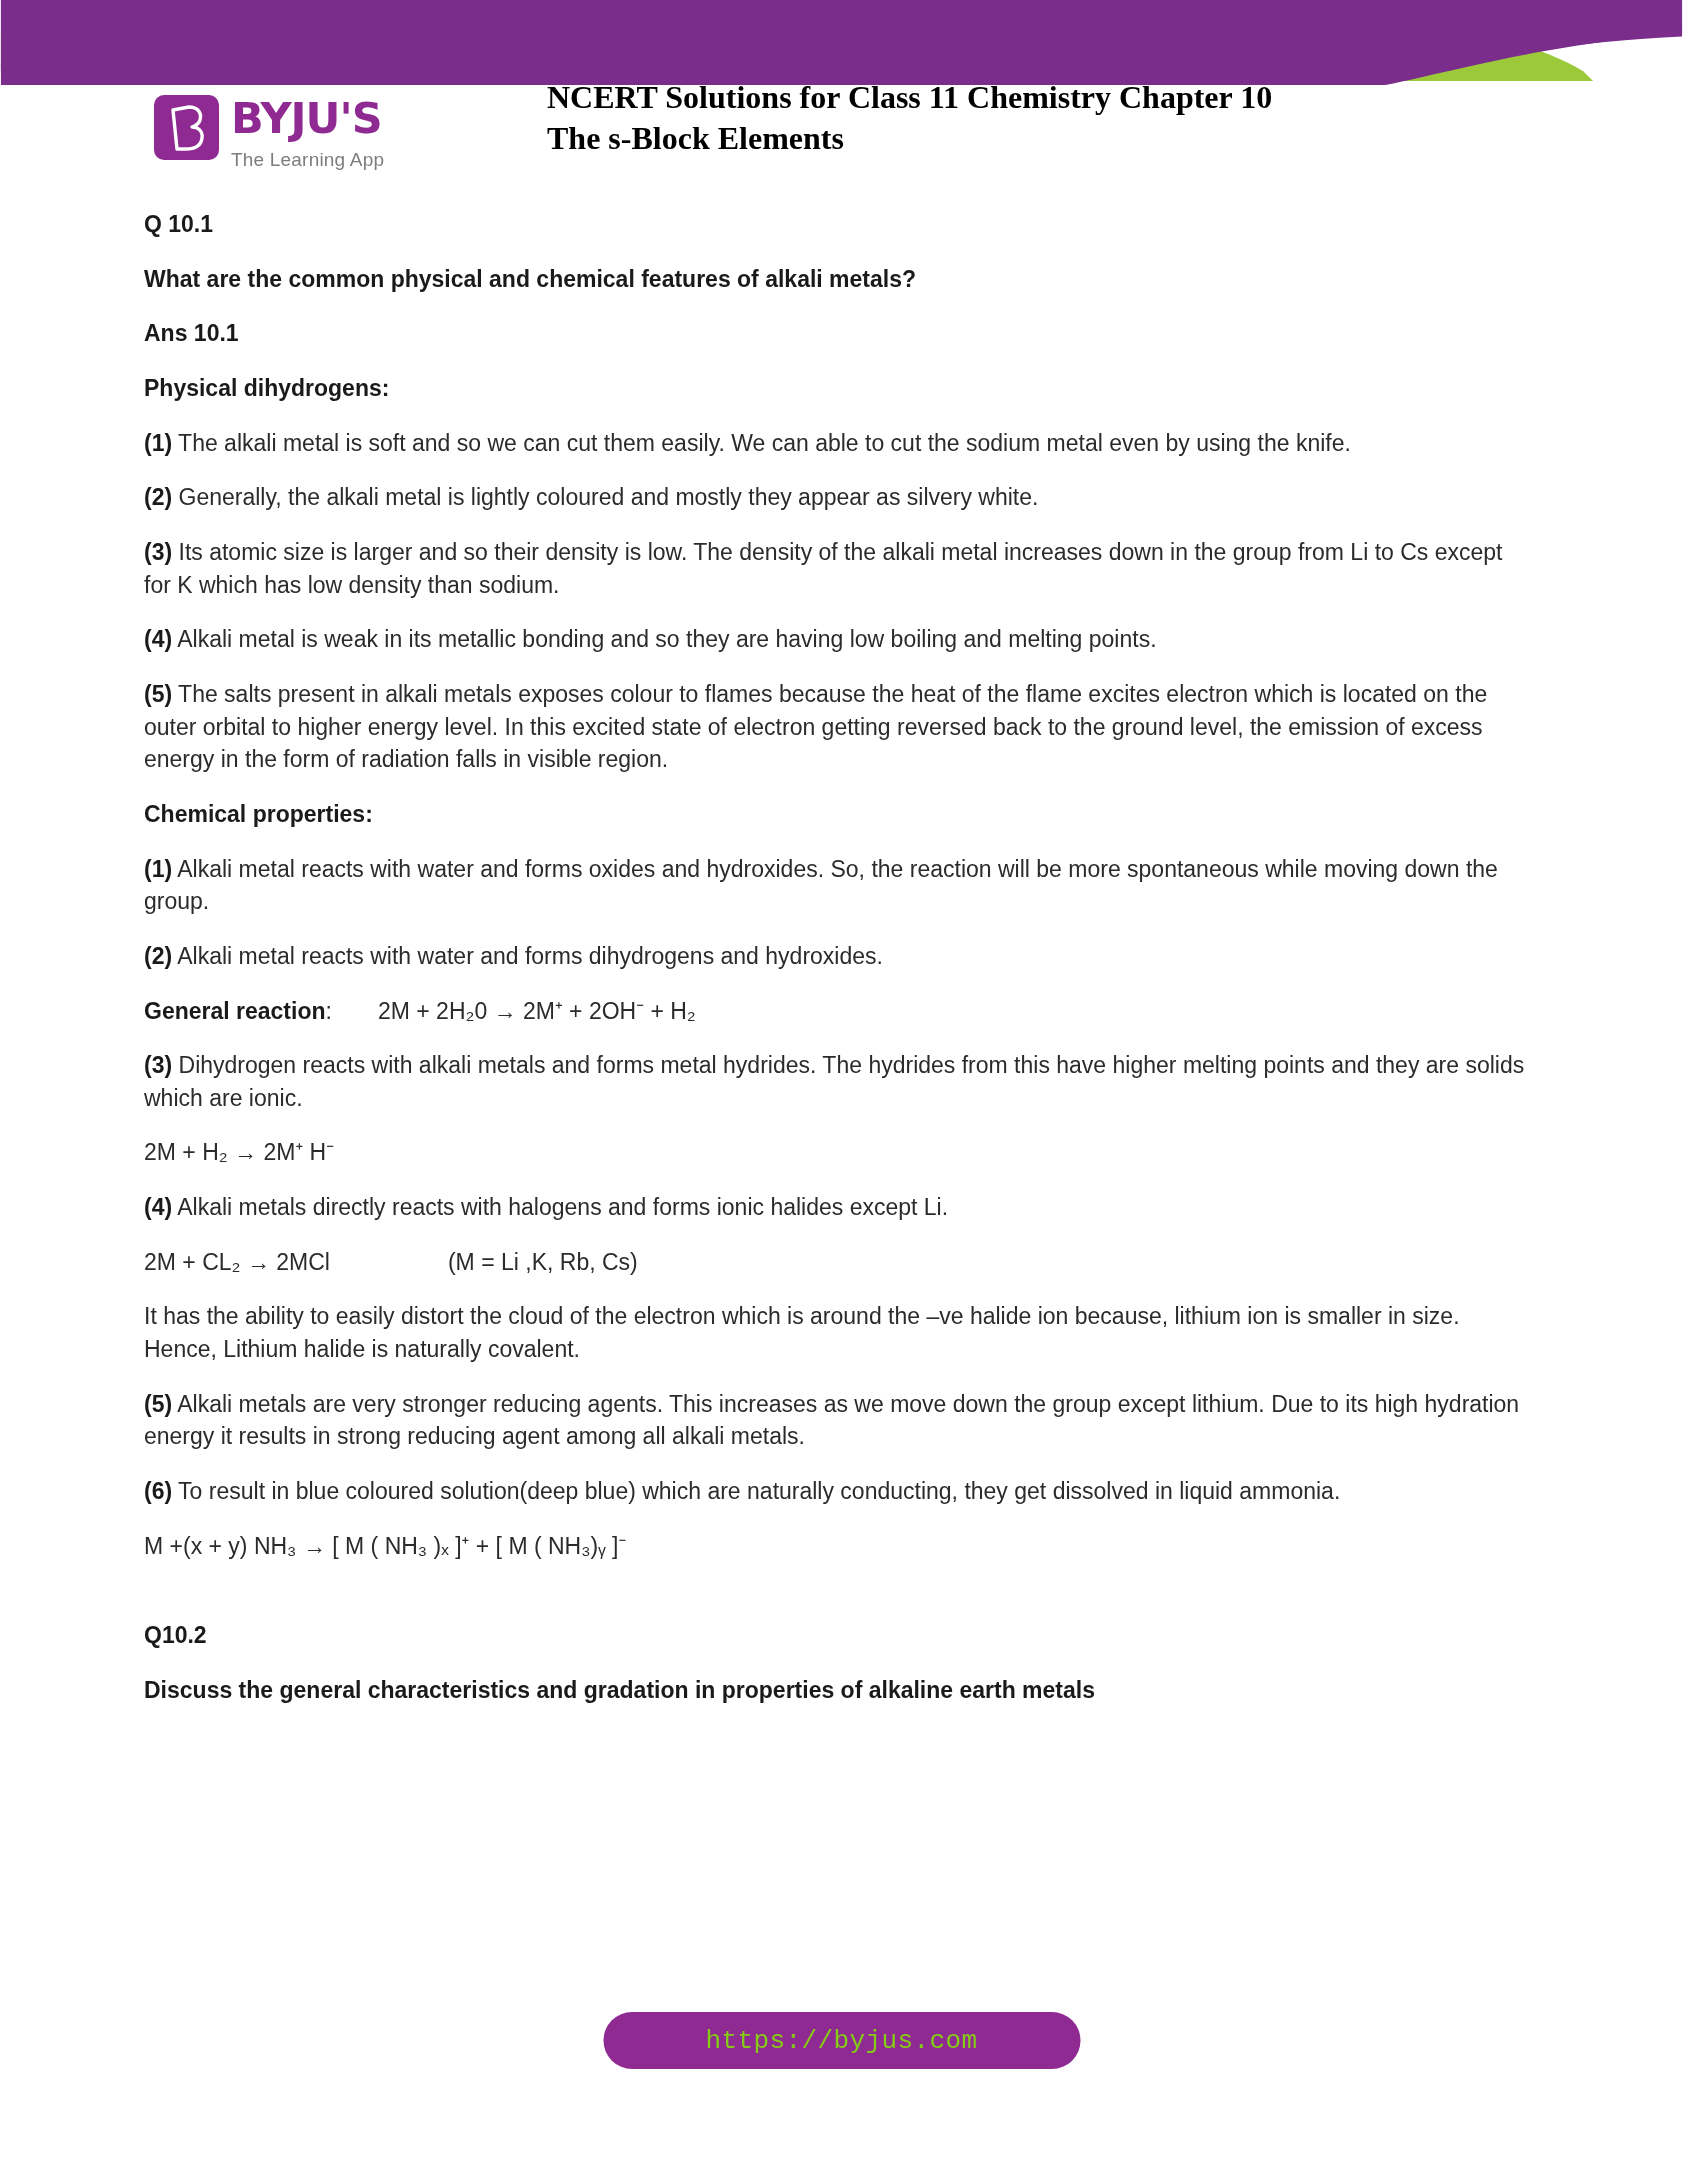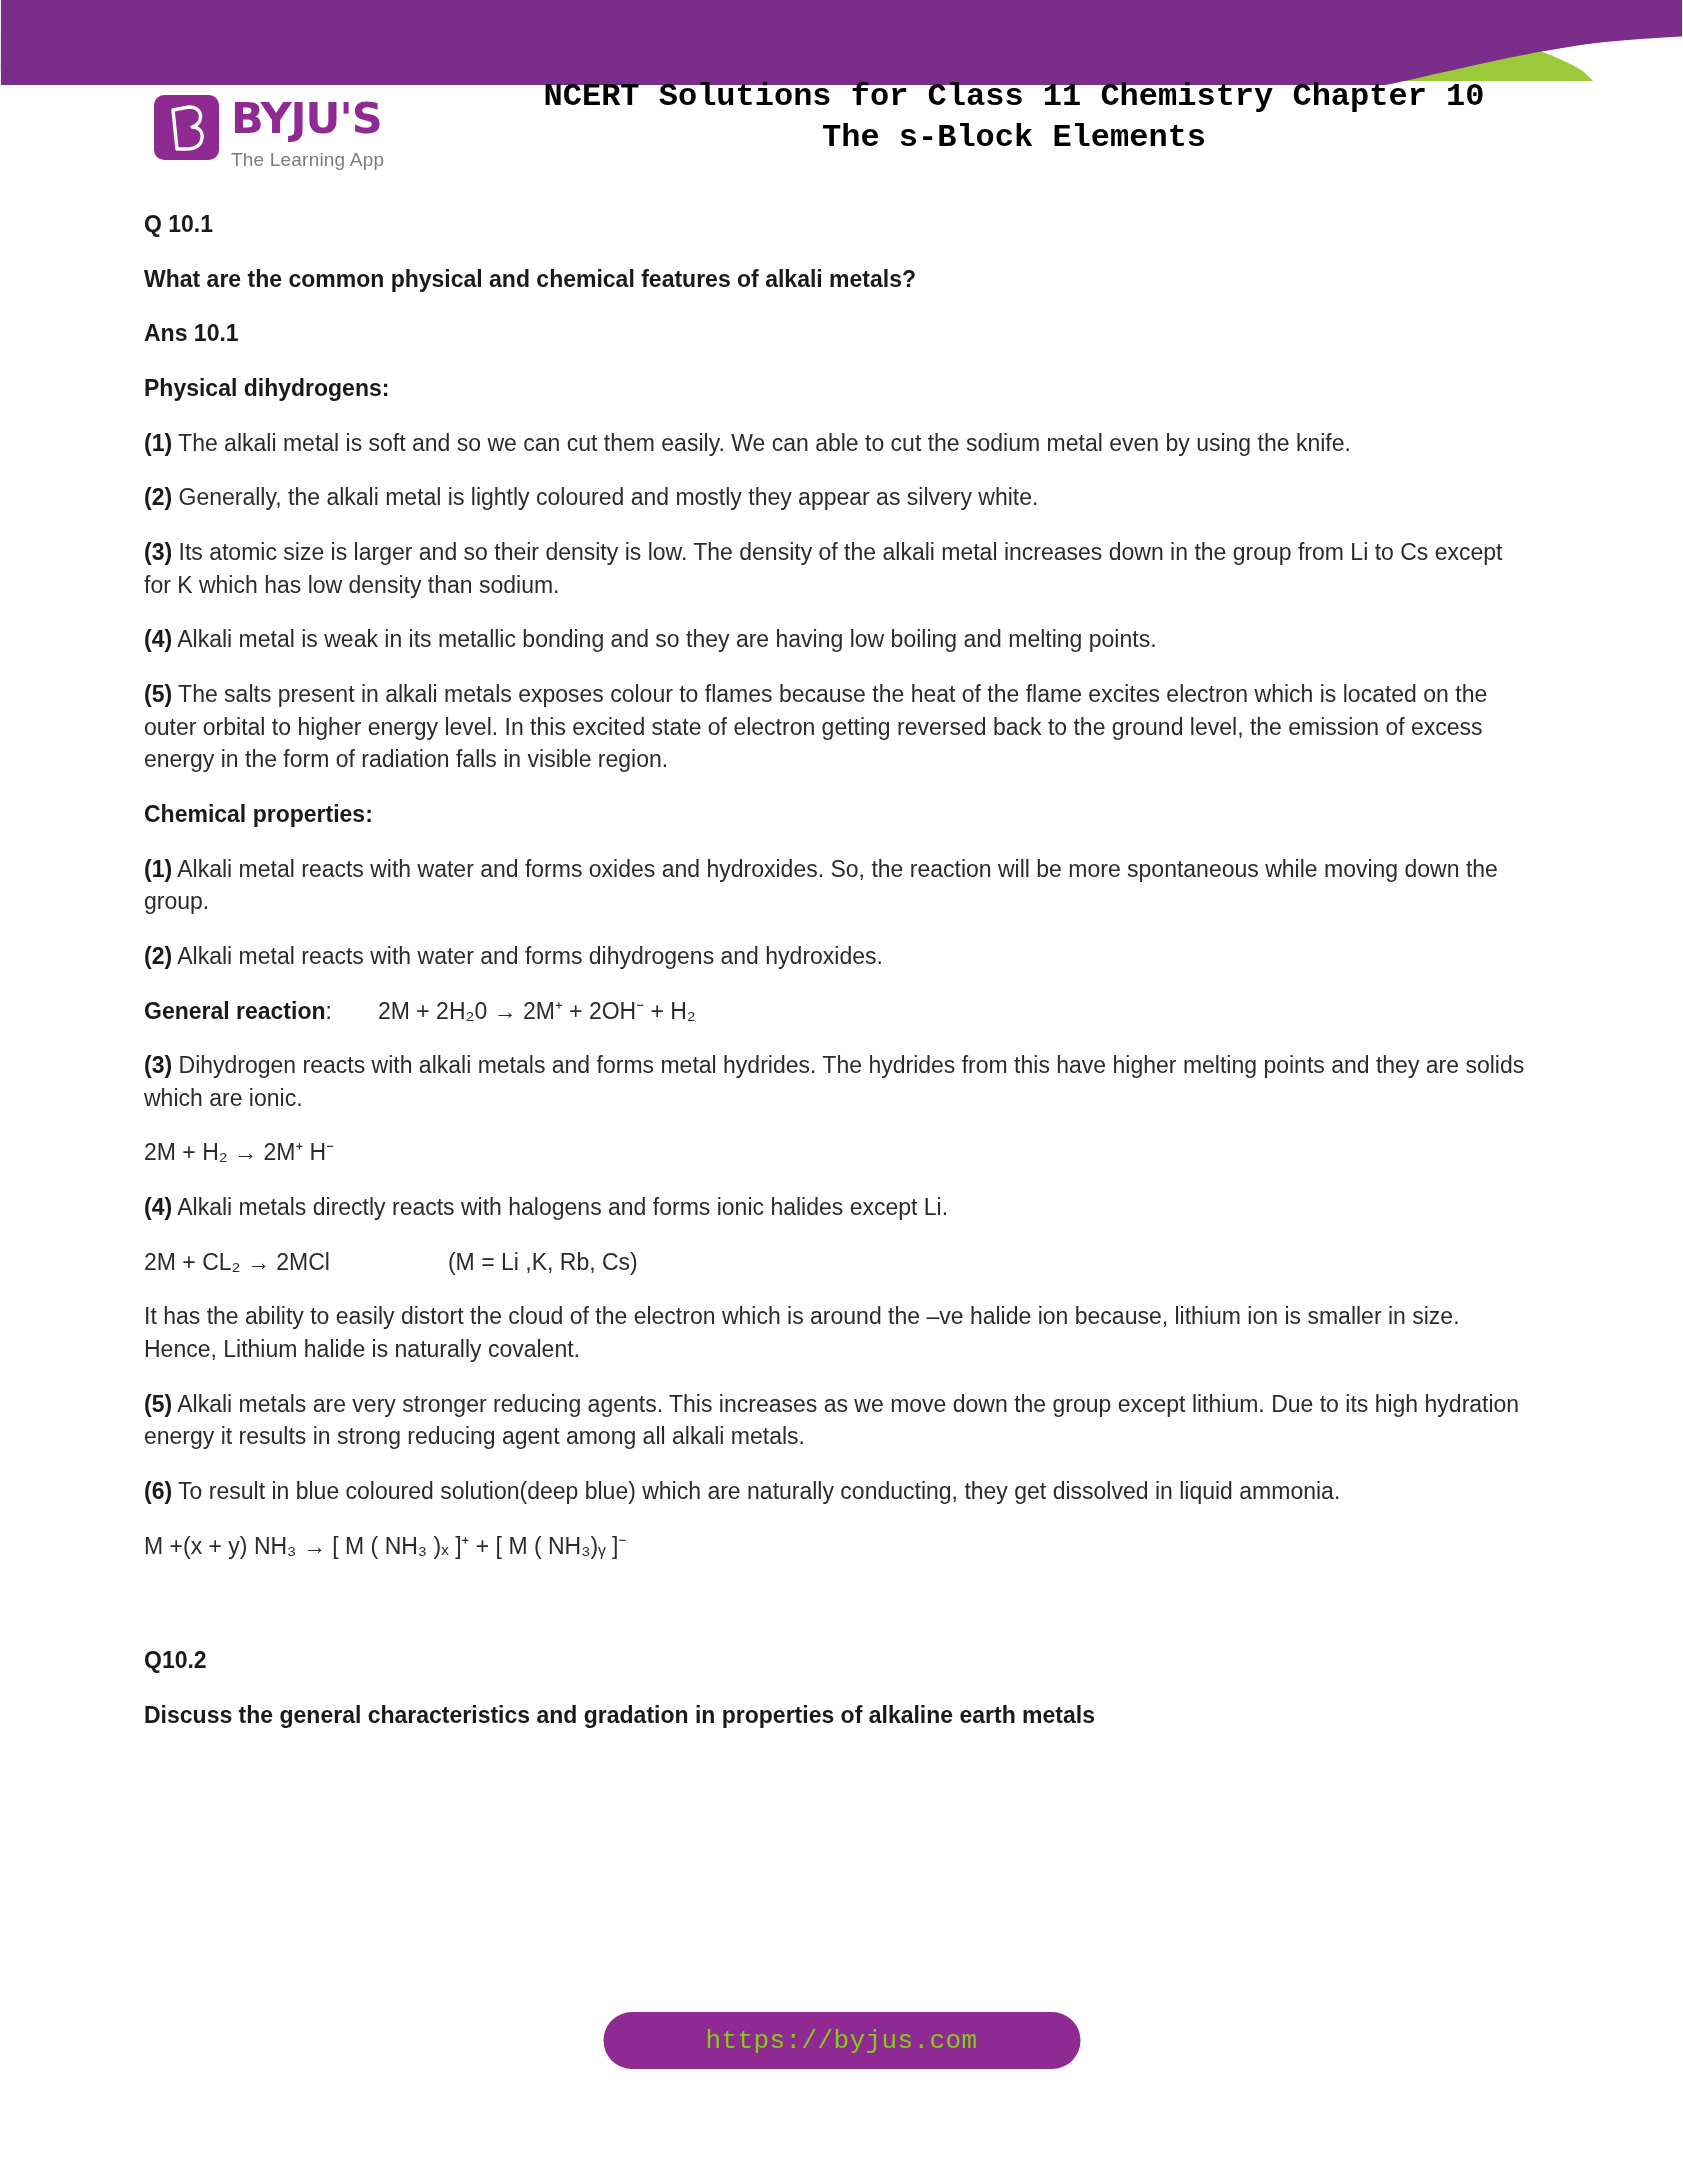--- a/index.html
+++ b/index.html
@@ -67,24 +67,24 @@
     color: #7d7d7d;
     line-height: 1;
     display: block;
     margin-top: 10px;
     letter-spacing: 0.2px;
   }
 
   
   #doc-title {
     position: absolute;
-    right: 174px;
+    right: 146px;
     top: 77px;
-    text-align: center;
-    font-family: Liberation Mono, monospace;
+    text-align: left;
+    font-family: Liberation Serif, serif;
     font-weight: bold;
     font-size: 32px;
     color: #000000;
     line-height: 1.28;
     width: 990px;
   }
   #doc-title span { display: block; }
 
   
   #content {
@@ -95,21 +95,21 @@
   }
   .blk {
     font-size: 23px;
     line-height: 1.42;
     color: #2b2b2b;
     margin: 0 0 22px 0;
   }
   .blk.bold { font-weight: bold; color: #1a1a1a; }
   .blk b { font-weight: bold; color: #1a1a1a; }
   .blk.eq { font-size: 23px; }
-  .gap-lg { margin-bottom: 82px; }
+  .gap-lg { margin-bottom: 57px; }
   .sp-wide { display: inline-block; width: 46px; }
   .sp-med { display: inline-block; width: 26px; }
 
   
   #footer-pill {
     position: absolute;
     left: 50%;
     transform: translateX(-50%);
     top: 2012px;
     width: 477px;

